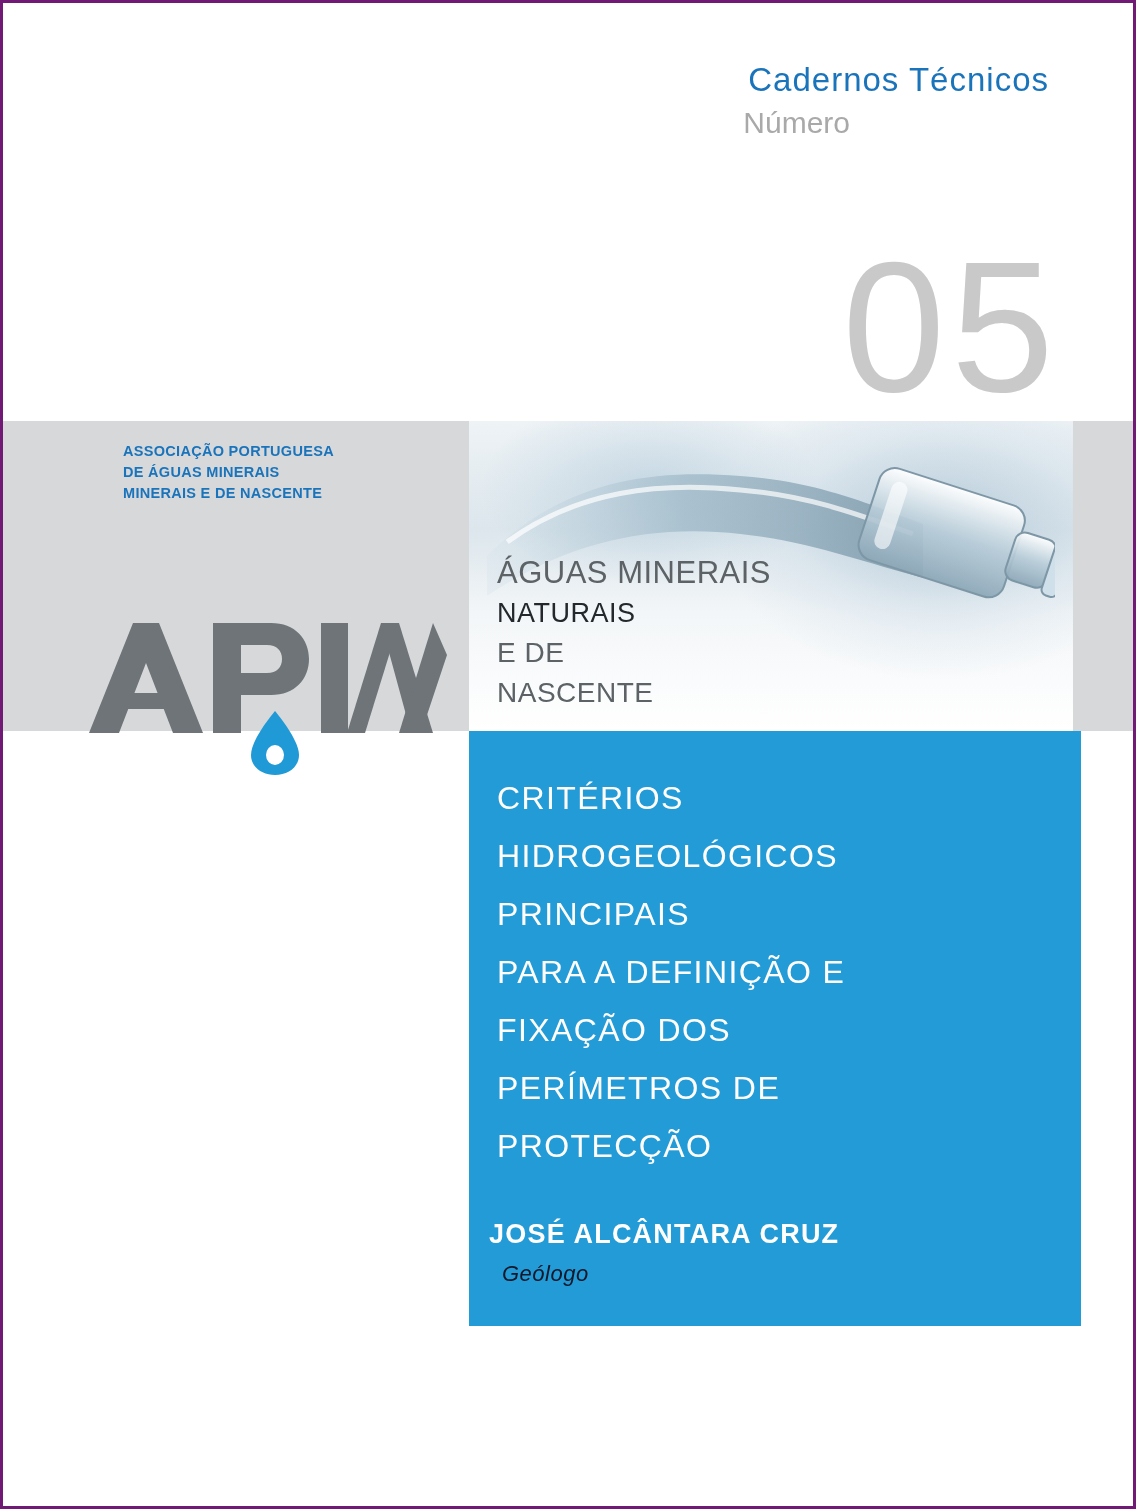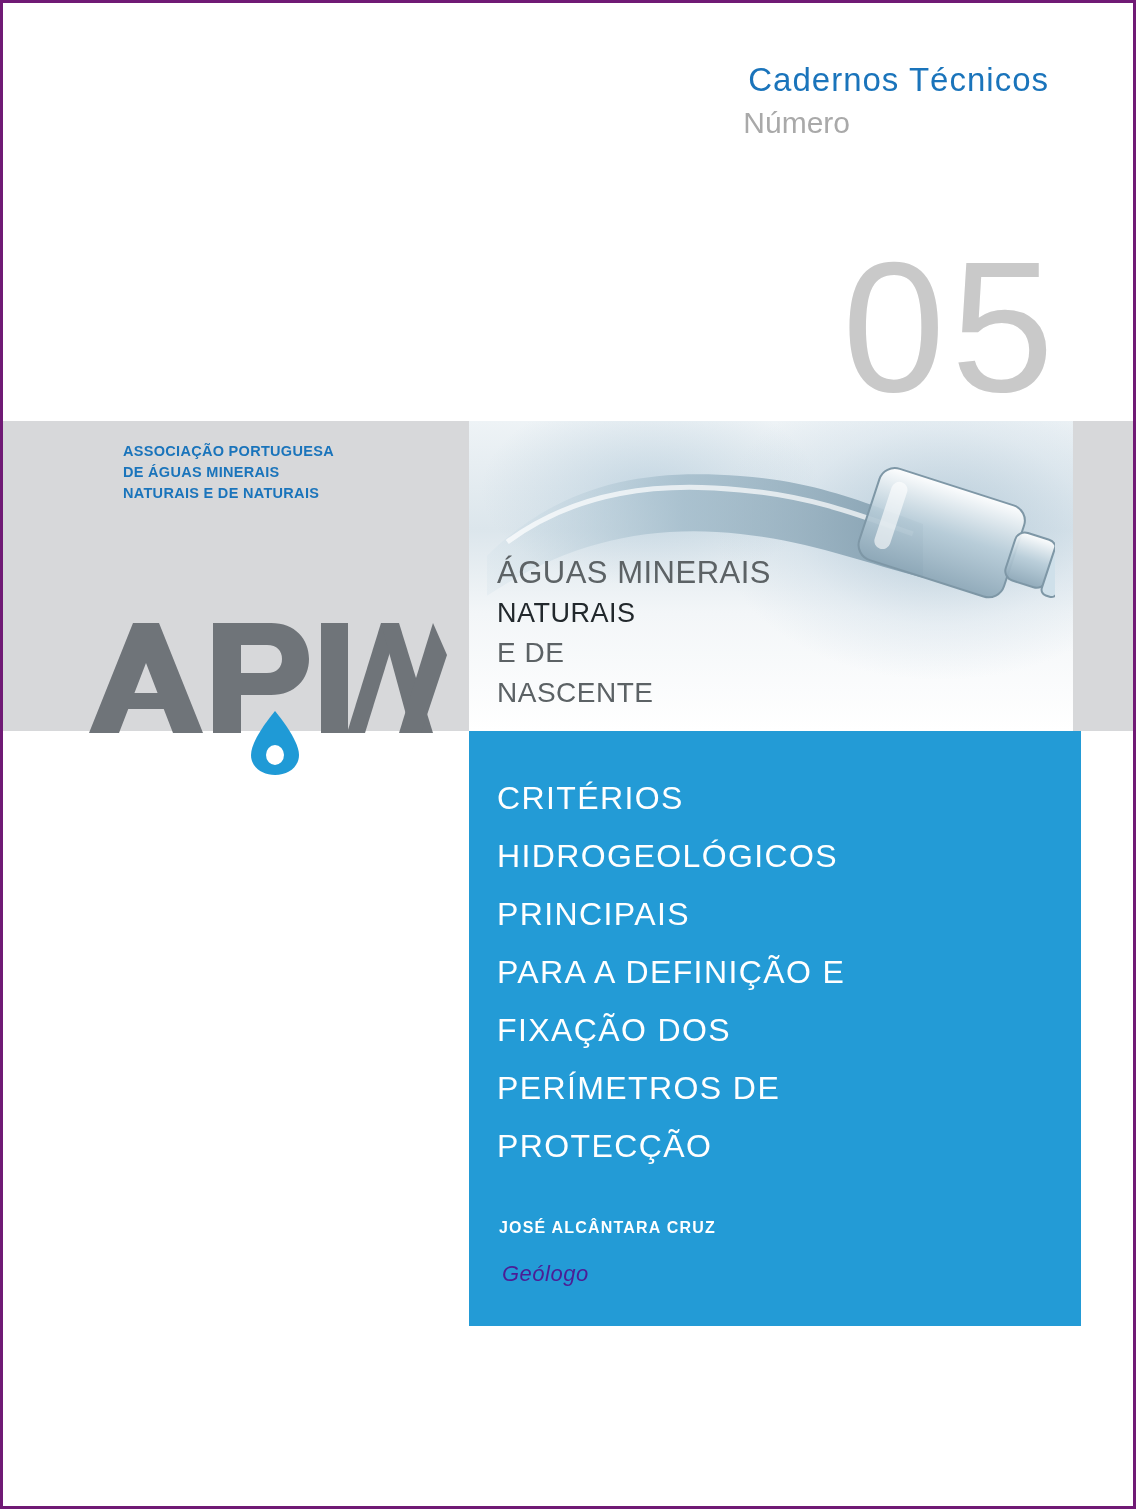--- a/index.html
+++ b/index.html
@@ -141,52 +141,52 @@
   }
   .title-lines .tline {
     color: #ffffff;
     font-size: 32px;
     line-height: 58px;
     letter-spacing: 1.4px;
     white-space: nowrap;
   }
   .author {
     position: absolute;
-    left: 30px;
+    left: 20px;
     top: 488px;
     color: #ffffff;
-    font-size: 16px;
+    font-size: 27px;
     font-weight: bold;
     letter-spacing: 1.2px;
   }
   .author-role {
     position: absolute;
     left: 33px;
     top: 530px;
-    color: #4c1d95;
+    color: #0f172a;
     font-size: 22px;
     font-style: italic;
     letter-spacing: 0.5px;
   }
 </style>
 </head>
 <body>
 
 <div id="page">
 
   <div class="series-title">Cadernos  Técnicos</div>
   <div class="series-number-label">Número</div>
   <div class="issue-number">05</div>
 
   <div class="grey-band"></div>
 
   <div class="assoc-text">
     <div>ASSOCIAÇÃO PORTUGUESA</div>
     <div>DE ÁGUAS MINERAIS</div>
-    <div>NATURAIS E DE NATURAIS</div>
+    <div>MINERAIS E DE NASCENTE</div>
   </div>
 
   <div class="logo-wrap">
     <svg viewBox="0 0 370 160" width="370" height="160" aria-hidden="true">
       <g fill="#6f7479">
 
         <path d="M8 118 L52 8 L78 8 L122 118 L92 118 L65 48 L38 118 Z"></path>
         <rect x="36" y="78" width="58" height="16"></rect>
 
         <path d="M132 8 L190 8 C214 8 228 24 228 44 C228 64 214 80 190 80 L160 80 L160 118 L132 118 Z

